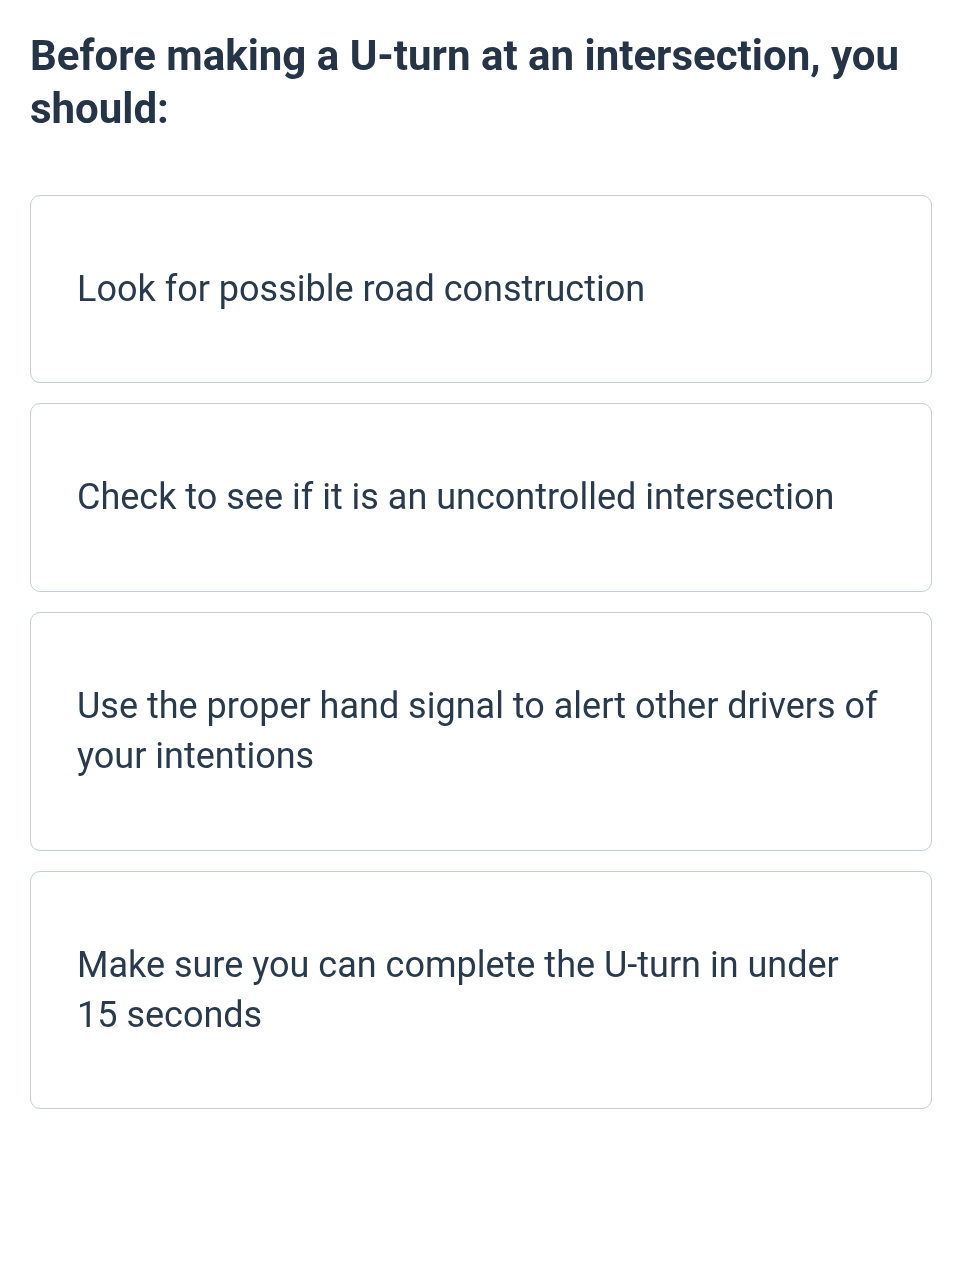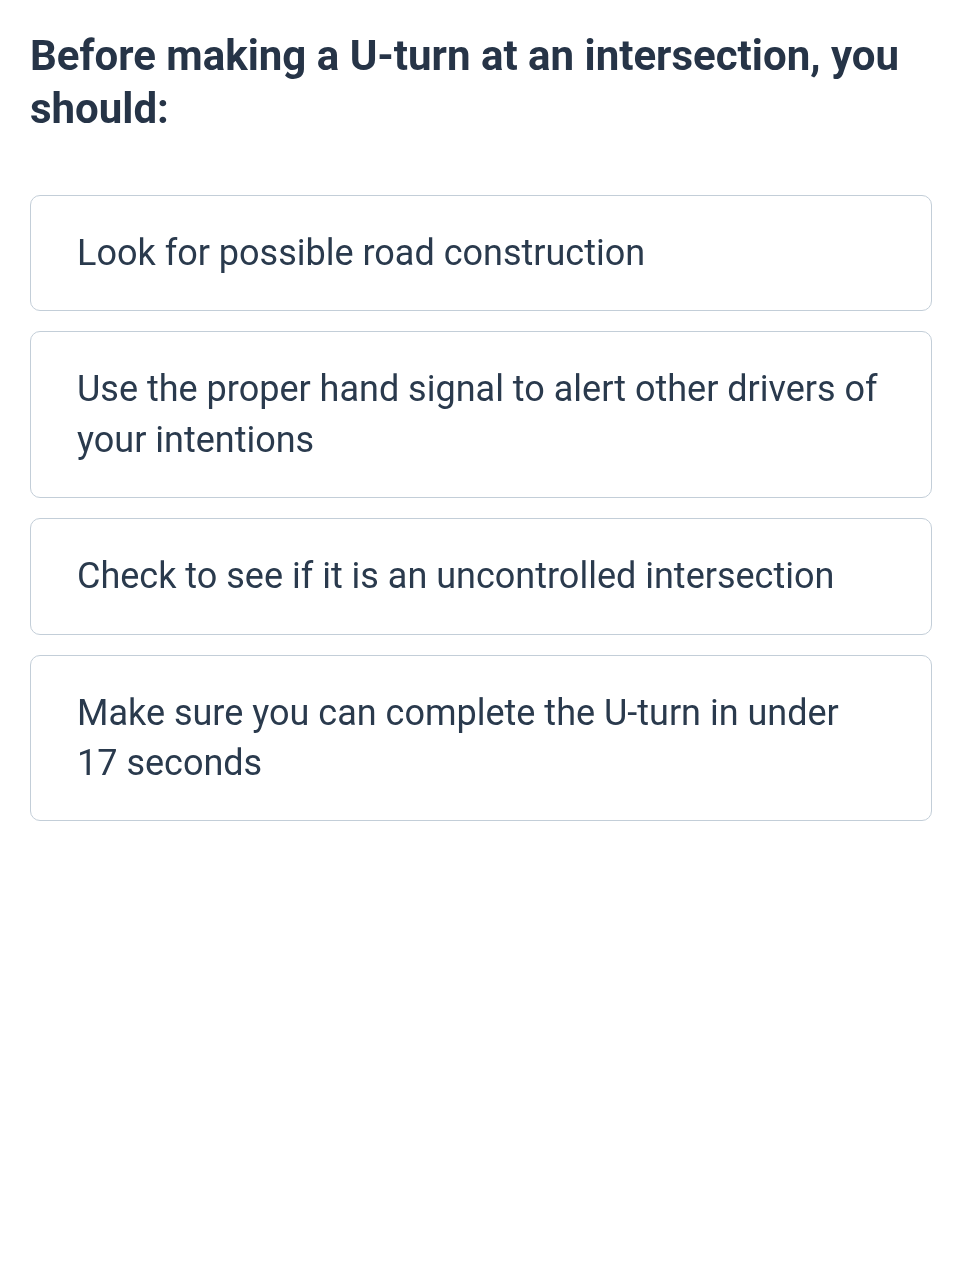--- a/index.html
+++ b/index.html
@@ -21,42 +21,42 @@
       margin-bottom: 60px;
     }
     .options-container {
       display: flex;
       flex-direction: column;
       gap: 20px;
     }
     .option {
       border: 1.5px solid #c3ced8;
       border-radius: 10px;
-      padding: 32px 46px;
+      padding: 68px 46px;
       cursor: pointer;
       background: #ffffff;
     }
     .option-text {
       font-size: 36px;
       font-weight: 400;
       color: #2a3a4d;
       line-height: 1.4;
     }
   </style>
 </head>
 <body>
 
 <h1 class="question-title">Before making a U-turn at an intersection, you should:</h1>
 
 <div class="options-container">
   <div class="option">
     <div class="option-text">Look for possible road construction</div>
   </div>
   <div class="option">
+    <div class="option-text">Check to see if it is an uncontrolled intersection</div>
+  </div>
+  <div class="option">
     <div class="option-text">Use the proper hand signal to alert other drivers of your intentions</div>
   </div>
   <div class="option">
-    <div class="option-text">Check to see if it is an uncontrolled intersection</div>
-  </div>
-  <div class="option">
-    <div class="option-text">Make sure you can complete the U-turn in under 17 seconds</div>
+    <div class="option-text">Make sure you can complete the U-turn in under 15 seconds</div>
   </div>
 </div>
 
 </body></html>

